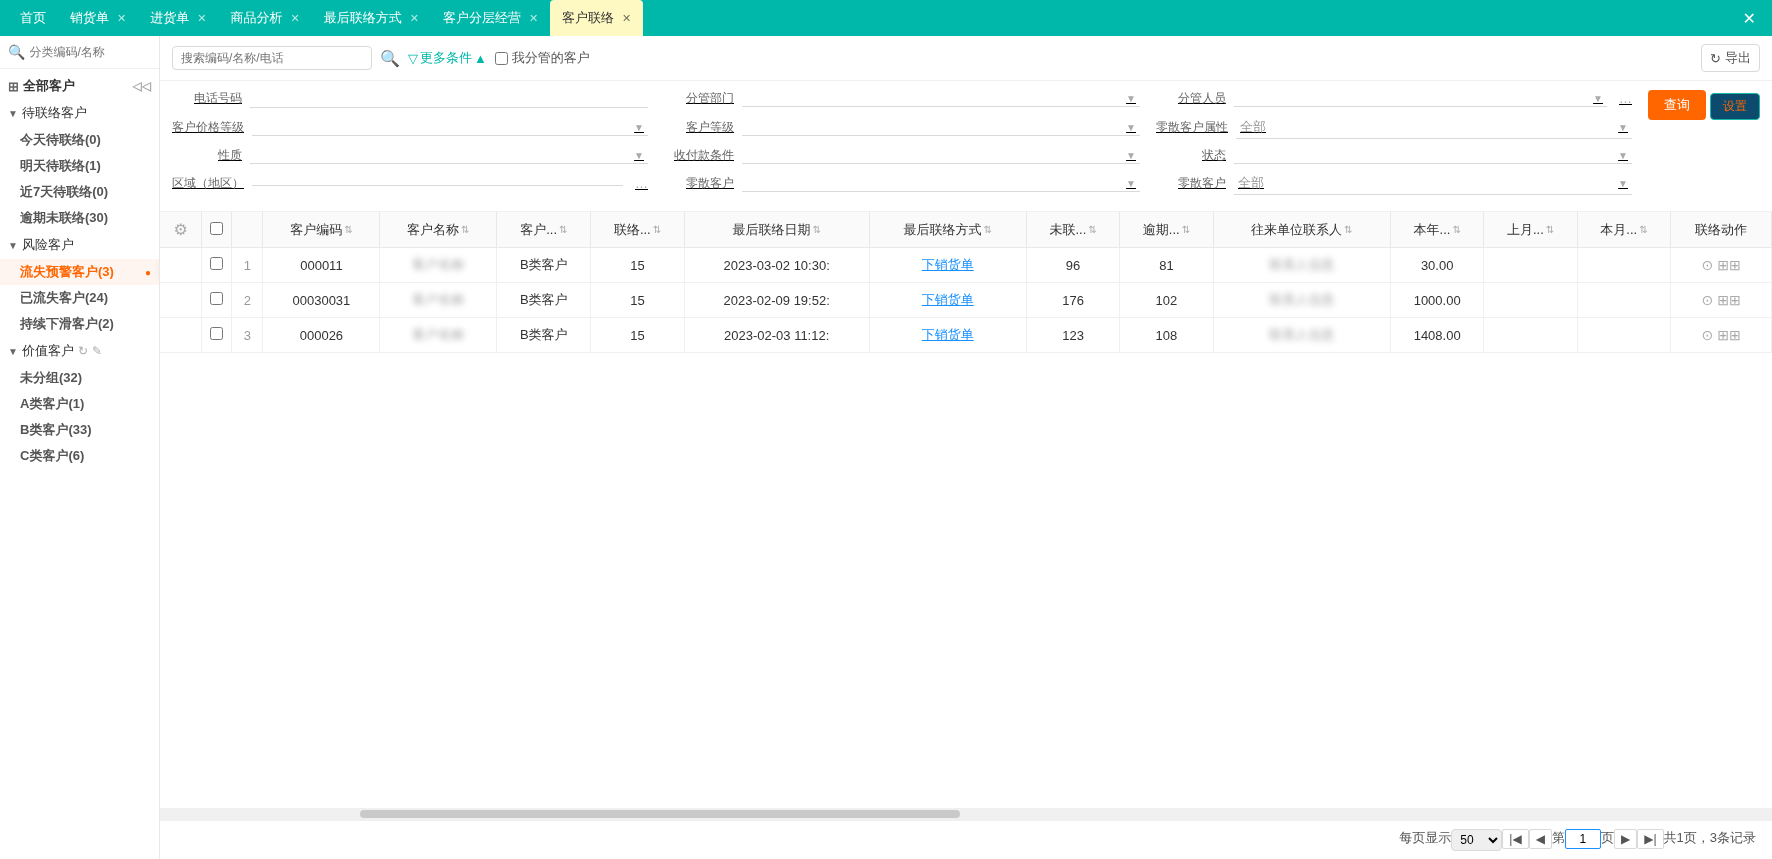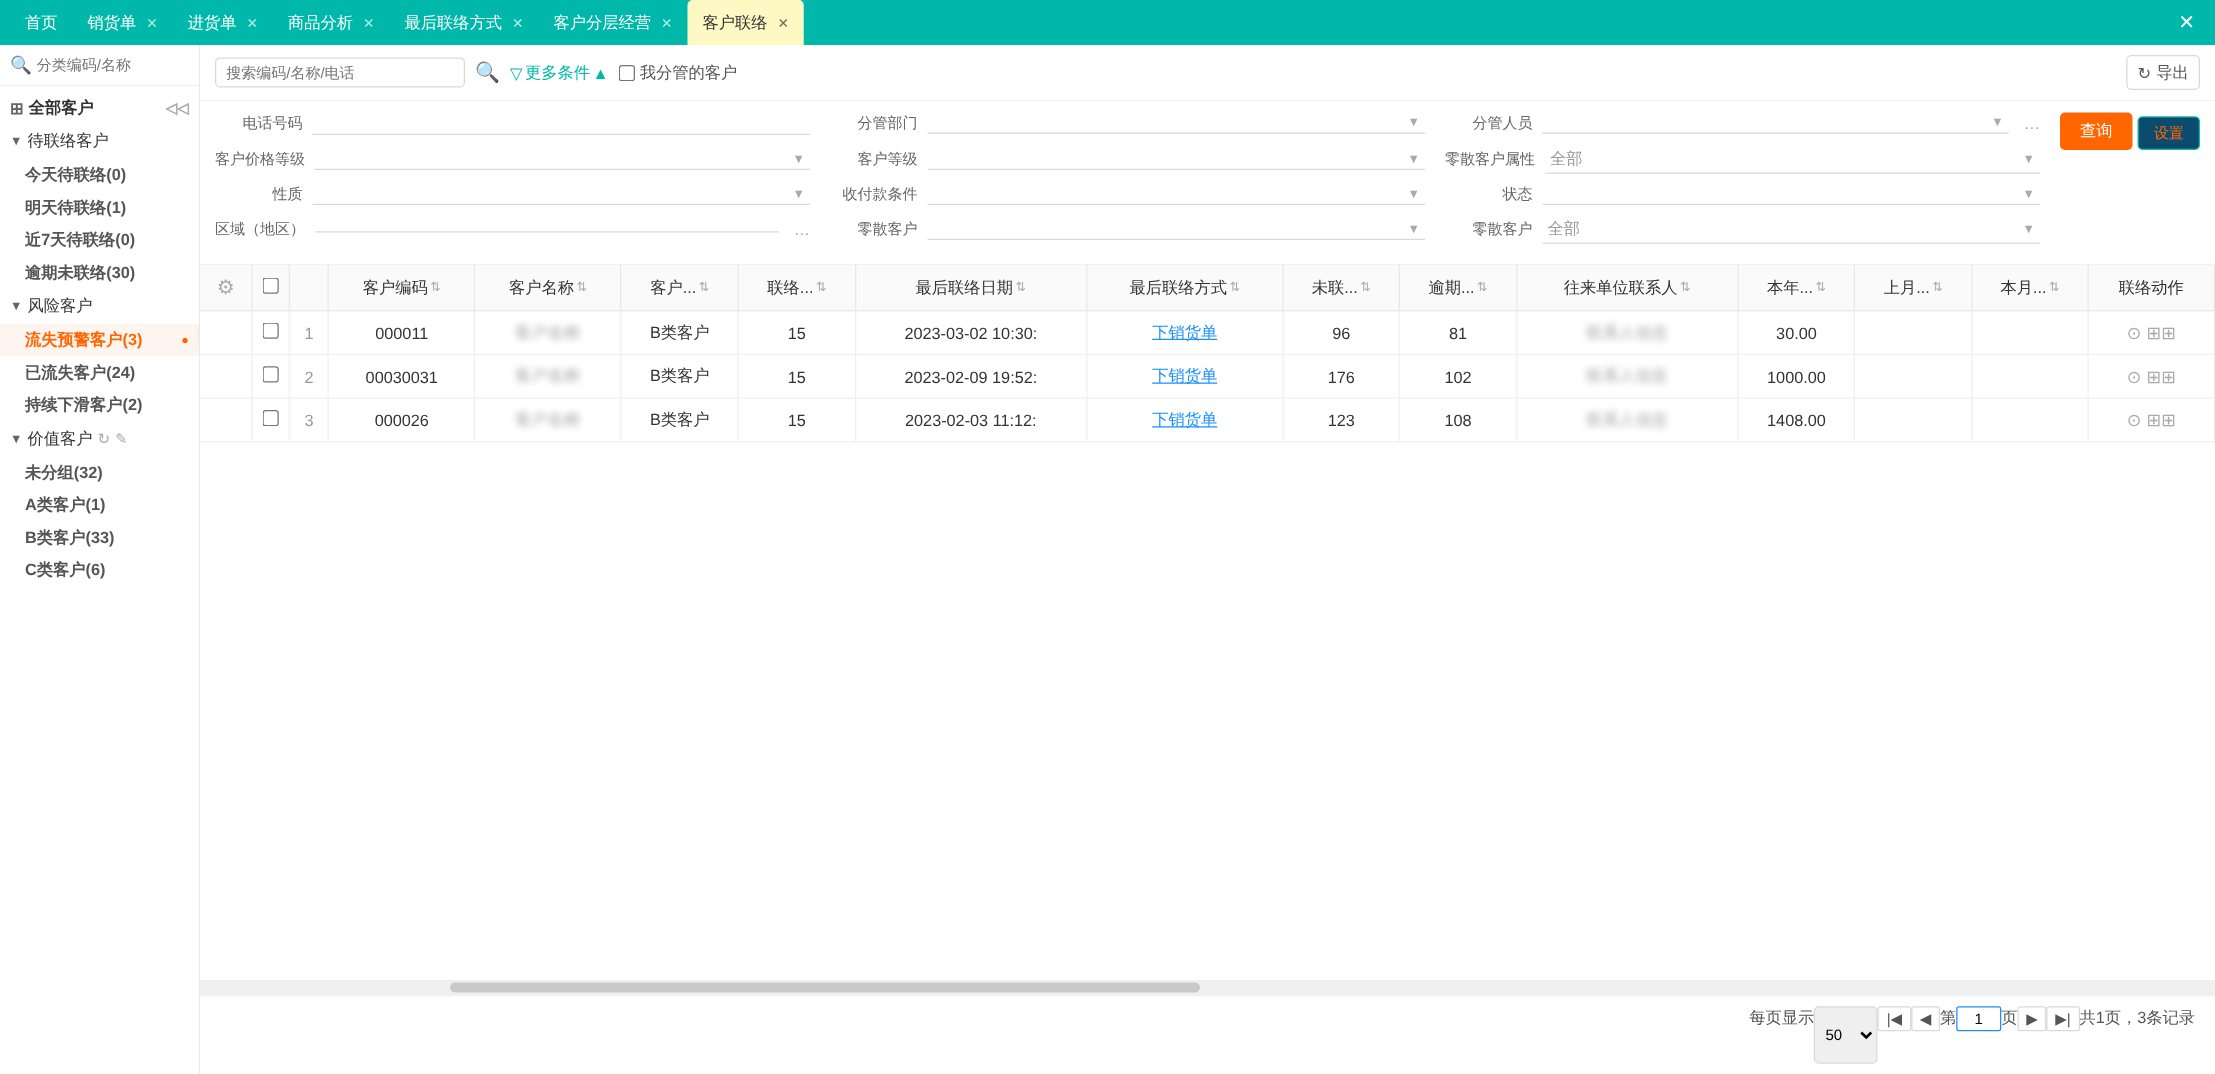--- a/index.html
+++ b/index.html
@@ -333,21 +333,21 @@
       padding: 8px 16px;
       border-top: 1px solid #f0f0f0;
       gap: 0;
       font-size: 12px;
       color: #555;
       background: #fff;
     }
     .page-size-select {
       border: 1px solid #d9d9d9;
       border-radius: 4px;
-      padding: 14px 4px;
+      padding: 2px 4px;
       font-size: 12px;
     }
     .page-nav-btn {
       border: 1px solid #d9d9d9;
       background: #fff;
       border-radius: 2px;
       padding: 2px 6px;
       cursor: pointer;
       font-size: 12px;
       color: #555;
@@ -501,21 +501,21 @@
       </div>
       <div class="filter-spacer"></div>
       <div class="export-btn">
         <span>↻</span>
         <span>导出</span>
       </div>
     </div>
 
     <div class="advanced-filter">
       <div style="display:flex;gap:16px;align-items:flex-start;">
-        <div style="flex:1;">
+        <div style="flex:1;text-decoration:underline;">
 
           <div class="filter-row">
             <div class="filter-field">
               <span class="filter-label">电话号码</span>
               <input class="filter-input" type="text" value="" style="">
             </div>
             <div class="filter-field">
               <span class="filter-label">分管部门</span>
               <div class="filter-select">
                 <span class="filter-select-text"></span>

